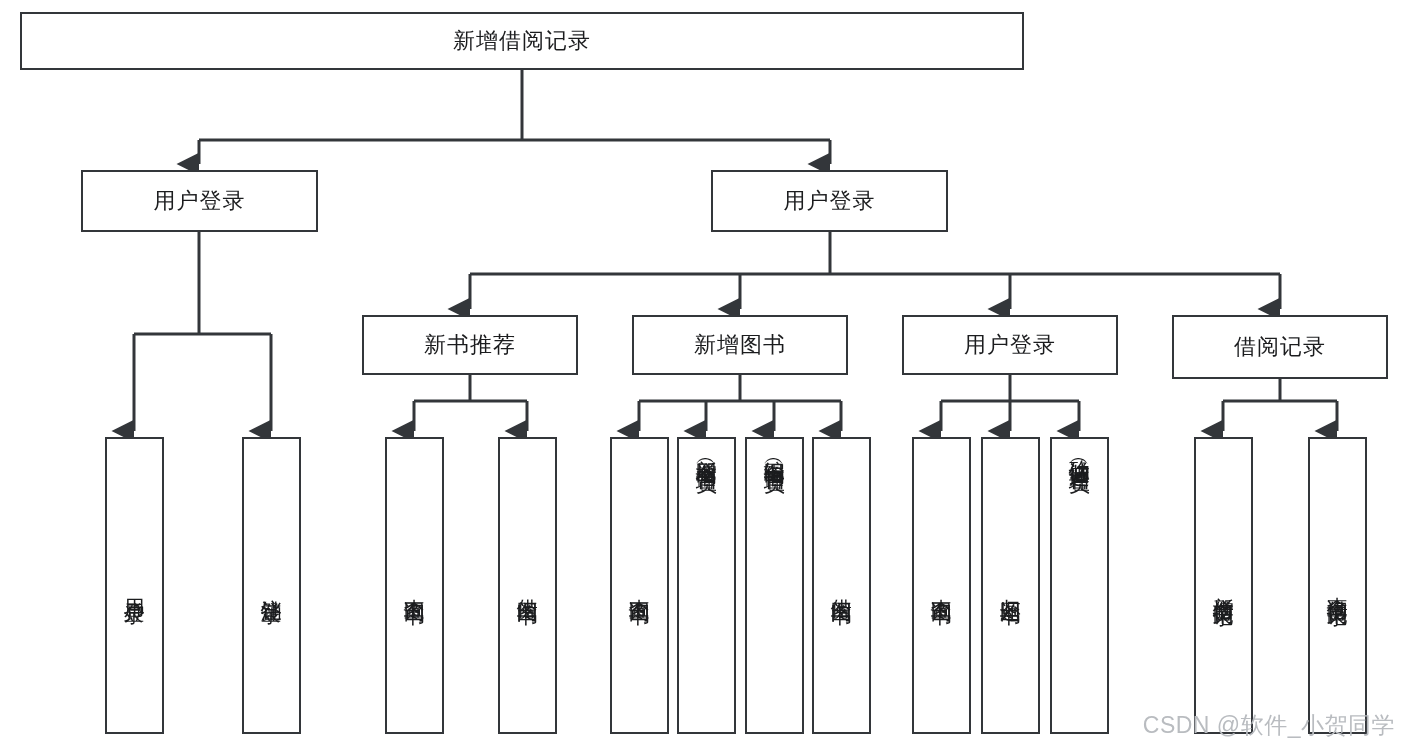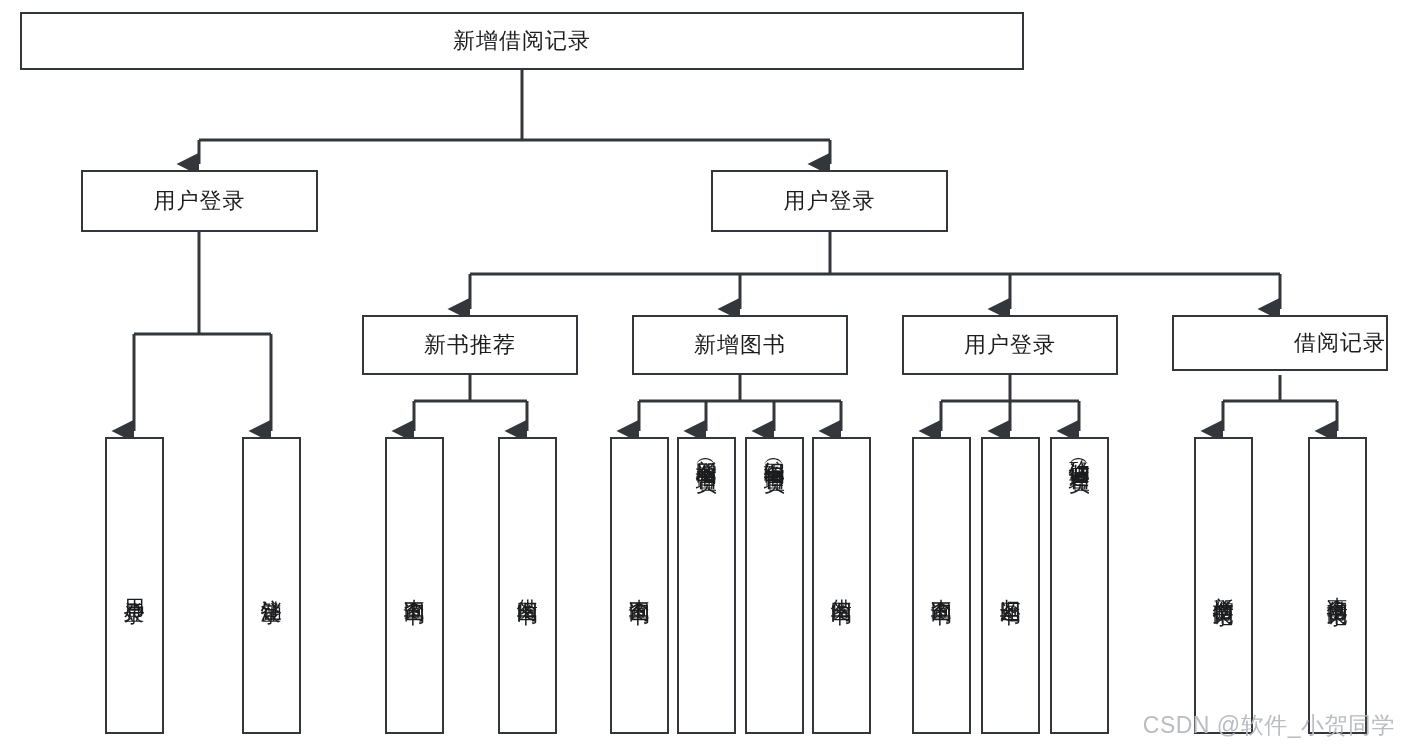--- a/index.html
+++ b/index.html
@@ -143,21 +143,21 @@
 
   <div class="node horiz" style="left:362px; top:315px; width:216px; height:60px;">
     <span>新书推荐</span>
   </div>
   <div class="node horiz" style="left:632px; top:315px; width:216px; height:60px;">
     <span>新增图书</span>
   </div>
   <div class="node horiz" style="left:902px; top:315px; width:216px; height:60px;">
     <span>用户登录</span>
   </div>
-  <div class="node horiz" style="left:1172px; top:315px; width:216px; height:56px;justify-content:flex-end;">
+  <div class="node horiz" style="left:1172px; top:315px; width:216px; height:64px;">
     <span>借阅记录</span>
   </div>
 
   <div class="leaf" style="left:105px; top:437px; width:59px; height:297px;">
     <span class="vtext">用户登录</span>
   </div>
   <div class="leaf" style="left:242px; top:437px; width:59px; height:297px;">
     <span class="vtext">注销登录</span>
   </div>
 

